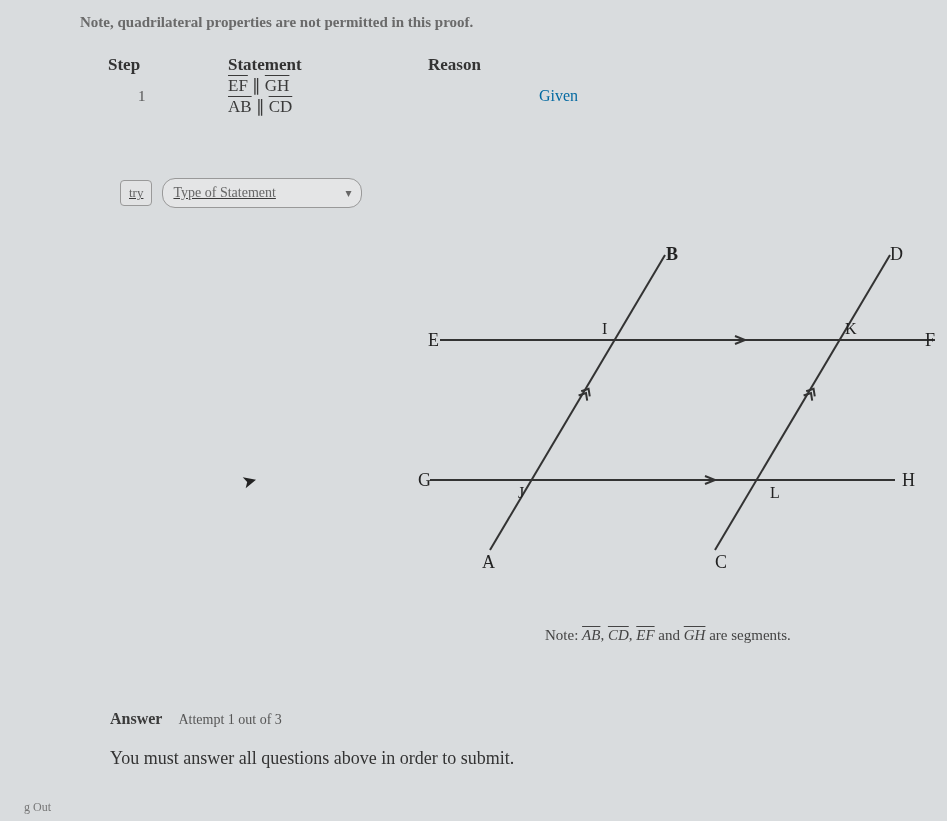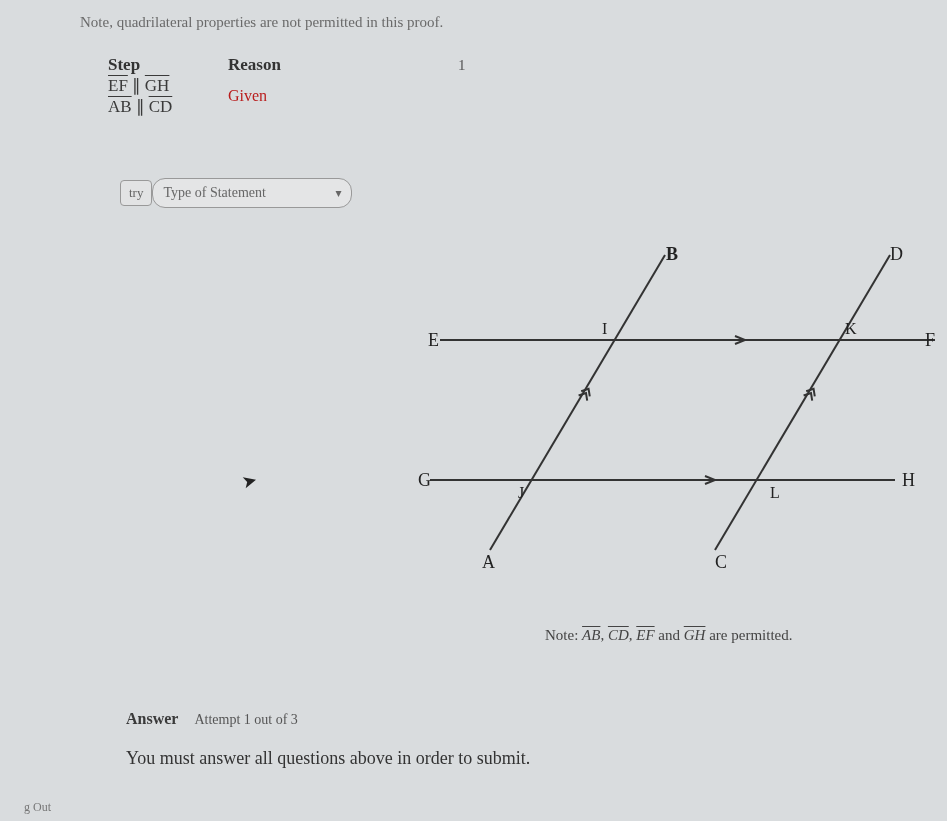--- a/index.html
+++ b/index.html
@@ -11,41 +11,43 @@
       overflow: hidden;
       position: relative;
       color: #3a3a3a;
     }
     .instruction {
       position: absolute;
       top: 14px;
       left: 80px;
       font-size: 15px;
       color: #6a6a6a;
-      font-weight: 400;
+      font-weight: 700;
     }
     .proof-grid {
       position: absolute;
       top: 55px;
       left: 108px;
       display: grid;
       grid-template-columns: 120px 200px 150px;
     }
     .header-cell { font-weight: bold; font-size: 17px; color: #333; }
     .step-num { text-align: left; padding-left: 30px; font-size: 15px; color: #555; }
     .statement-cell { font-size: 17px; }
     .statement-cell .line { display:block; }
     .overline { text-decoration: overline; }
-    .reason-cell { font-size: 16px; color: #b91c1c; }
+    .reason-cell { font-size: 16px; color: #0369a1; text-align: right; }
     .try-row {
       position: absolute;
       top: 178px;
       left: 120px;
       display: flex;
       align-items: center;
+      gap: 10px;
+      text-decoration: underline;
     }
     .try-btn {
       font-size: 13px;
       color: #666;
       border: 1px solid #999;
       border-radius: 4px;
       padding: 4px 8px;
       background: #e2e3e4;
       cursor: pointer;
     }
@@ -81,21 +83,20 @@
       position: absolute;
       top: 627px;
       left: 545px;
       font-size: 15px;
       color: #444;
     }
     .answer-block {
       position: absolute;
       top: 710px;
       left: 110px;
-      margin-left: 16px;
     }
     .answer-line { font-size: 16px; }
     .answer-label { font-weight: bold; margin-right: 12px; }
     .attempt { font-size: 14px; color: #555; }
     .submit-msg {
       margin-top: 20px;
       font-size: 18px;
       color: #333;
     }
     .logout {
@@ -115,20 +116,21 @@
       transform: rotate(-15deg);
     }
   </style>
 </head>
 <body>
 
 <div class="instruction">Note, quadrilateral properties are not permitted in this proof.</div>
 
 <div class="proof-grid">
   <div class="header-cell">Step</div>
+  <div class="header-cell">Statement</div>
   <div class="header-cell">Reason</div>
 
   <div class="step-num" style="align-self:center;">1</div>
   <div class="statement-cell">
     <span class="line">
       <span class="overline">EF</span><span> ∥ </span><span class="overline">GH</span>
     </span>
     <span class="line">
       <span class="overline">AB</span><span> ∥ </span><span class="overline">CD</span>
     </span>
@@ -169,21 +171,21 @@
     <text x="325" y="338" font-size="18" fill="#222">C</text>
     <text x="500" y="30" font-size="18" fill="#222">D</text>
     <text x="212" y="104" font-size="16" fill="#222">I</text>
     <text x="128" y="268" font-size="16" fill="#222">J</text>
     <text x="455" y="104" font-size="16" fill="#222">K</text>
     <text x="380" y="268" font-size="16" fill="#222">L</text>
   </svg>
 </div>
 
 <div class="figure-note">
-  <span>Note: </span><span class="overline" style="font-style:italic">AB</span><span>, </span><span class="overline" style="font-style:italic">CD</span><span>, </span><span class="overline" style="font-style:italic">EF</span><span> and </span><span class="overline" style="font-style:italic">GH</span><span> are permitted.</span>
+  <span>Note: </span><span class="overline" style="font-style:italic">AB</span><span>, </span><span class="overline" style="font-style:italic">CD</span><span>, </span><span class="overline" style="font-style:italic">EF</span><span> and </span><span class="overline" style="font-style:italic">GH</span><span> are segments.</span>
 </div>
 
 <div class="answer-block">
   <div class="answer-line">
     <span class="answer-label">Answer</span>
     <span class="attempt">Attempt 1 out of 3</span>
   </div>
   <div class="submit-msg">You must answer all questions above in order to submit.</div>
 </div>
 

